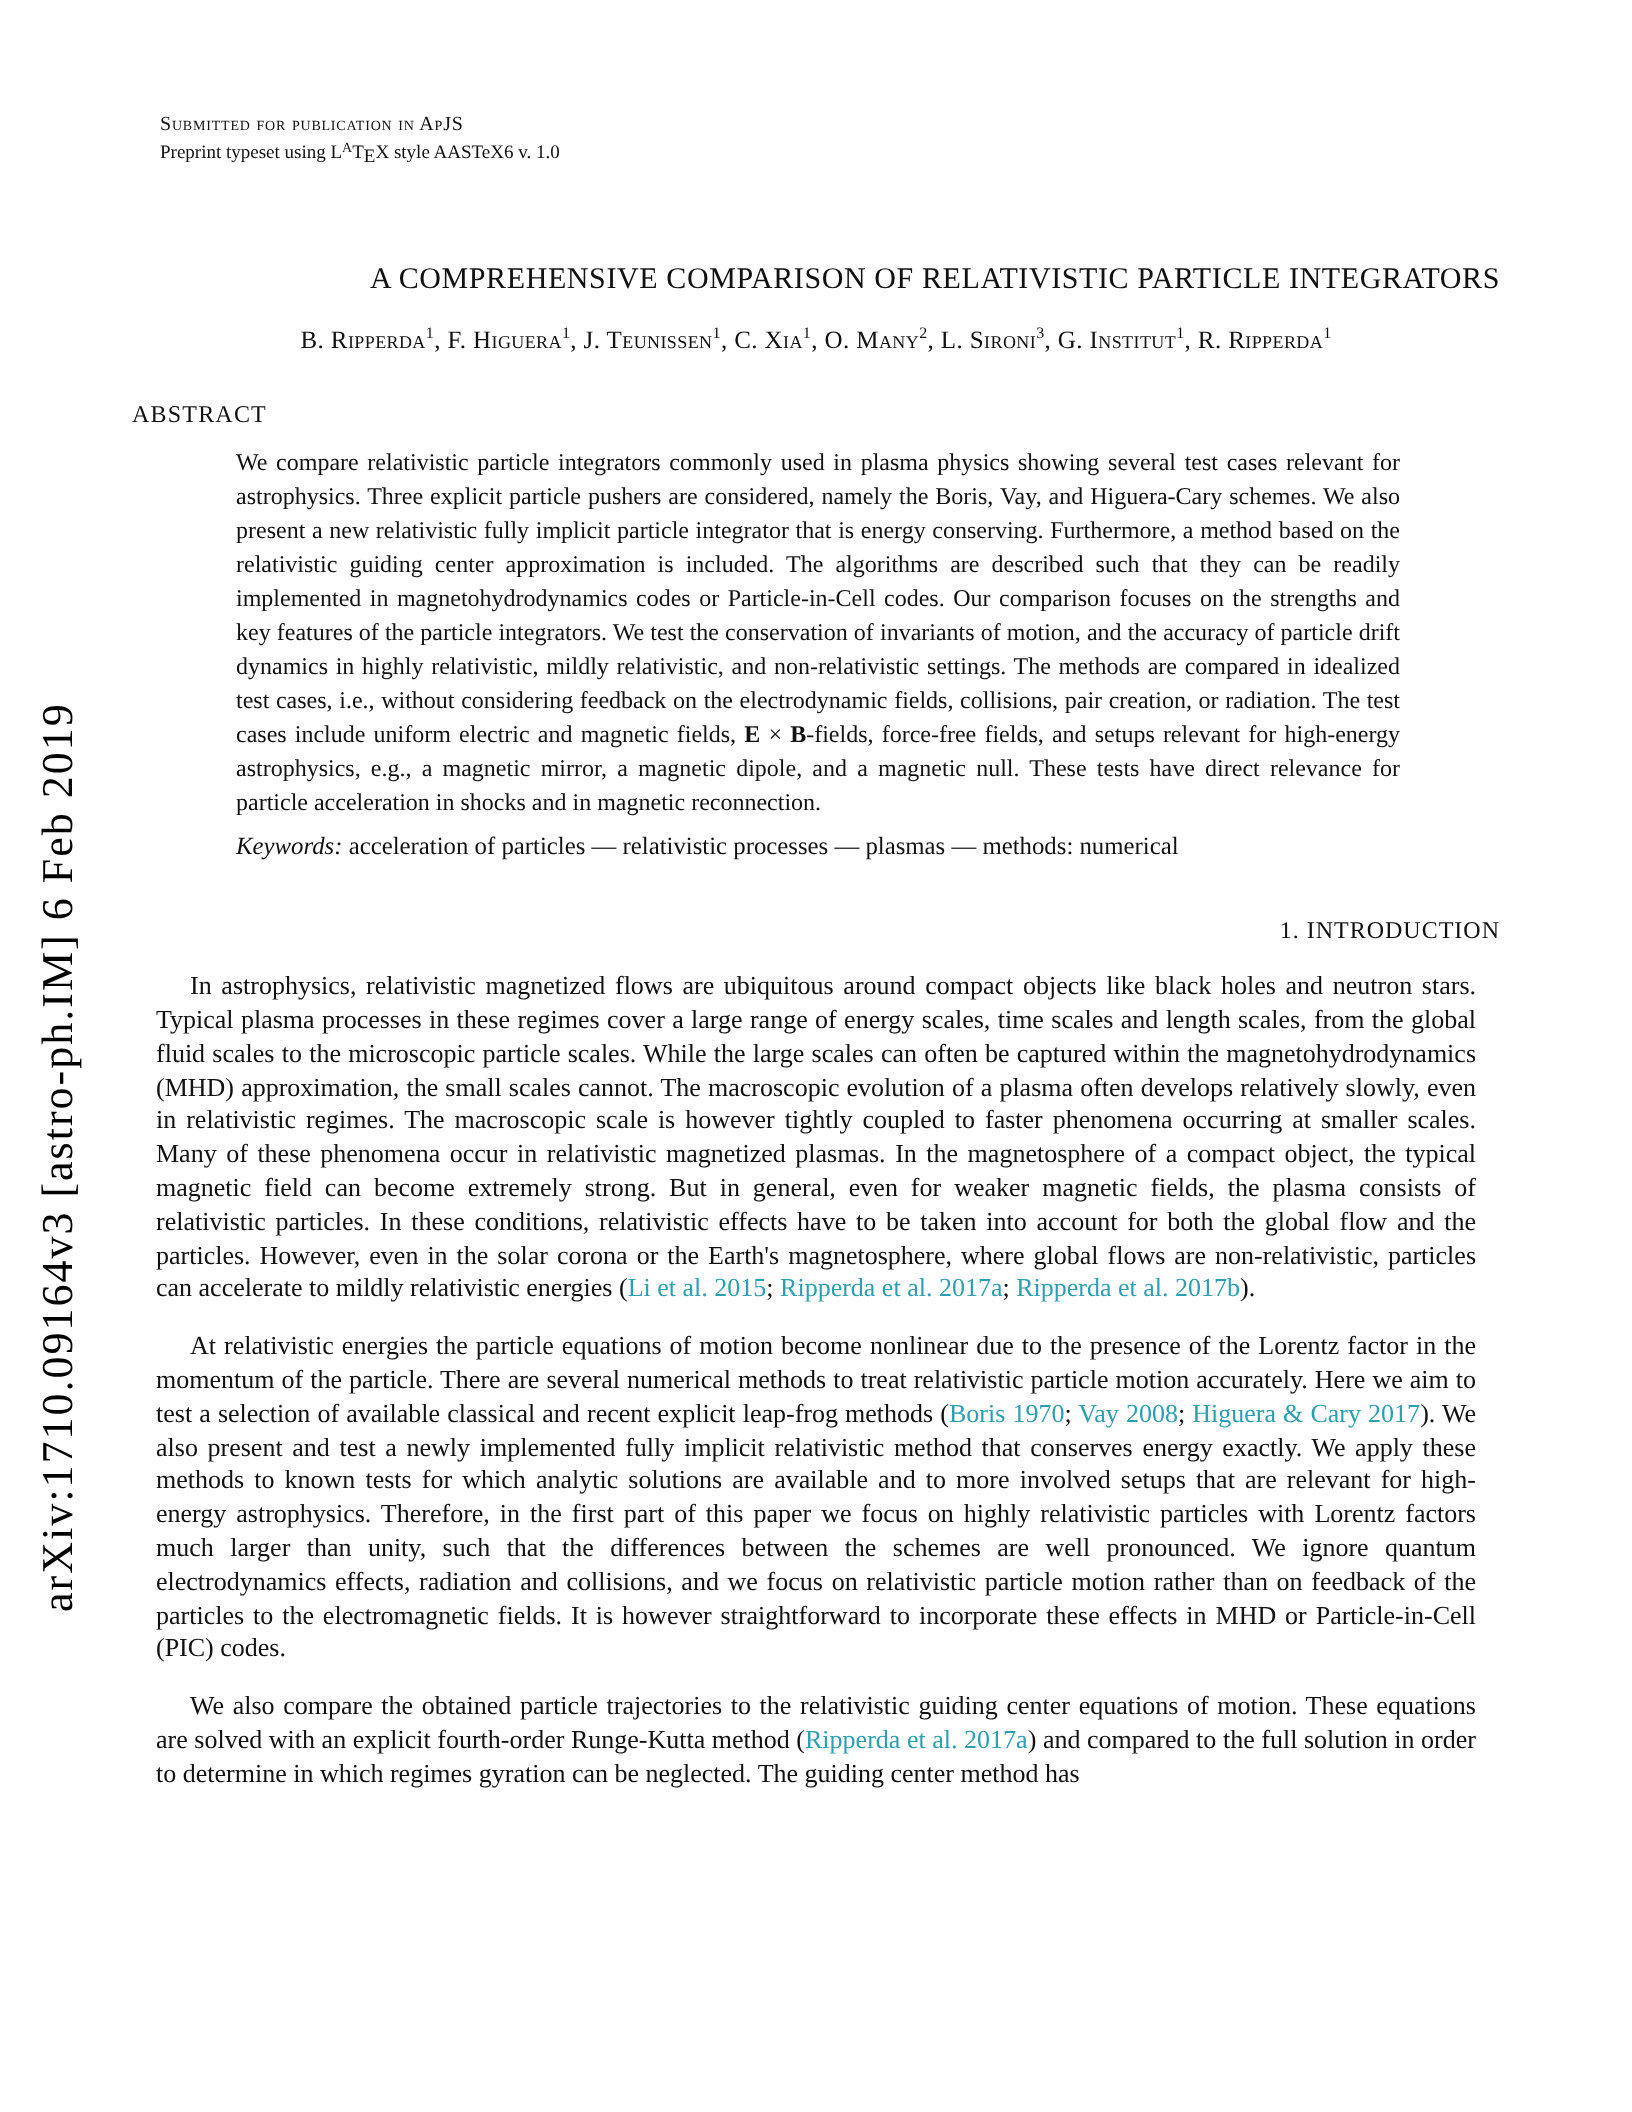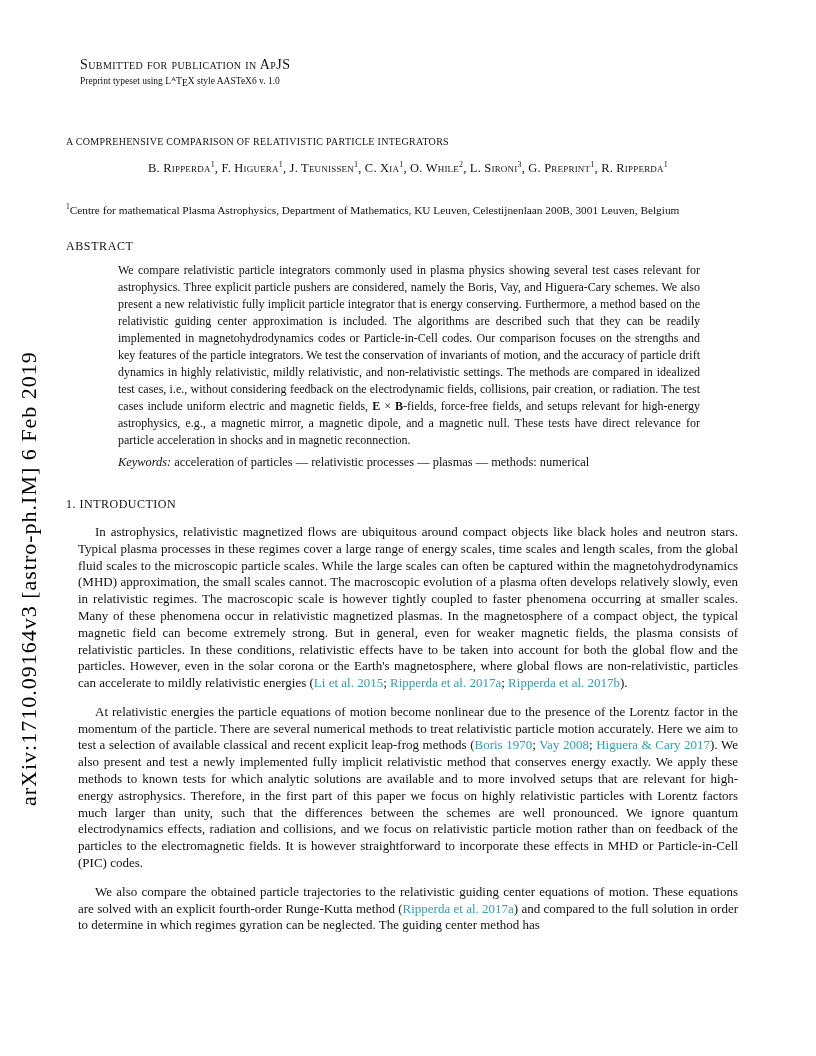--- a/index.html
+++ b/index.html
@@ -14,32 +14,32 @@
     color: #111111;
     font-family: "Liberation Serif", "DejaVu Serif", serif;
     overflow: hidden;
   }
   .content { padding: 0 66px; }
 
   
   .top-note { padding-top: 57px; margin-left: 14px; }
   .top-note .line1 {
     font-variant: small-caps;
-    font-size: 14px;
+    font-size: 10px;
     letter-spacing: 0.4px;
   }
   .top-note .line2 { font-size: 9.5px; margin-top: 2px; }
   .latex-a { font-size: 7px; vertical-align: 3px; }
   .latex-e { vertical-align: -2px; }
 
   
   .title {
     margin-top: 48px;
-    text-align: left;
-    font-size: 10px;
+    text-align: right;
+    font-size: 15px;
     letter-spacing: 0.3px;
   }
   .authors {
     margin-top: 13px;
     text-align: center;
     font-variant: small-caps;
     font-size: 12.5px;
     letter-spacing: 0.2px;
   }
   .authors sup { font-size: 8px; font-variant: normal; }
@@ -60,21 +60,21 @@
     text-align: justify;
     font-size: 12px;
     line-height: 17px;
   }
   .keywords { margin: 5px 50px 0 52px; font-size: 12.4px; line-height: 17px; }
   .kw-label { font-style: italic; margin-top: 13px; }
 
   
   .section-heading {
     margin-top: 26px;
-    text-align: left;
+    text-align: right;
     font-size: 12px;
     letter-spacing: 0.5px;
   }
   .intro { margin-top: 8px; }
   .intro p {
     margin: 12px;
     text-align: justify;
     font-size: 13px;
     line-height: 16.8px;
     text-indent: 17px;
@@ -107,24 +107,23 @@
 
   <div class="content">
 
     <div class="top-note">
       <div class="line1">Submitted for publication in ApJS</div>
       <div class="line2"><span>Preprint typeset using L</span><span class="latex-a">A</span><span>T</span><span class="latex-e">E</span><span>X</span><span> style AASTeX6 v. 1.0</span></div>
     </div>
 
     <div class="title">A COMPREHENSIVE COMPARISON OF RELATIVISTIC PARTICLE INTEGRATORS</div>
 
-    <div class="authors"><span>B. Ripperda</span><sup>1</sup><span>, F. Higuera</span><sup>1</sup><span>, J. Teunissen</span><sup>1</sup><span>, C. Xia</span><sup>1</sup><span>, O. While</span><sup>2</sup><span>, L. Sironi</span><sup>3</sup><span>, G. Preprint</span><sup>1</sup><span>, R. Ripperda</span><sup>1</sup></div>
+    <div class="authors"><span>B. Ripperda</span><sup>1</sup><span>, F. Higuera</span><sup>1</sup><span>, J. Teunissen</span><sup>1</sup><span>, C. Xia</span><sup>1</sup><span>, O. Many</span><sup>2</sup><span>, L. Sironi</span><sup>3</sup><span>, G. Institut</span><sup>1</sup><span>, R. Ripperda</span><sup>1</sup></div>
 
     <div class="affils">
-      <p class="affil"><sup>1</sup><span>Centre for mathematical Plasma Astrophysics, Department of Mathematics, KU Leuven, Celestijnenlaan 200B, 3001 Leuven, Belgium</span></p>
     </div>
 
     <div class="abstract-heading">ABSTRACT</div>
 
     <div class="abstract-body"><span>We compare relativistic particle integrators commonly used in plasma physics showing several test cases relevant for astrophysics. Three explicit particle pushers are considered, namely the Boris, Vay, and Higuera-Cary schemes. We also present a new relativistic fully implicit particle integrator that is energy conserving. Furthermore, a method based on the relativistic guiding center approximation is included. The algorithms are described such that they can be readily implemented in magnetohydrodynamics codes or Particle-in-Cell codes. Our comparison focuses on the strengths and key features of the particle integrators. We test the conservation of invariants of motion, and the accuracy of particle drift dynamics in highly relativistic, mildly relativistic, and non-relativistic settings. The methods are compared in idealized test cases, i.e., without considering feedback on the electrodynamic fields, collisions, pair creation, or radiation. The test cases include uniform electric and magnetic fields, </span><span class="bf">E</span><span> × </span><span class="bf">B</span><span>-fields, force-free fields, and setups relevant for high-energy astrophysics, e.g., a magnetic mirror, a magnetic dipole, and a magnetic null. These tests have direct relevance for particle acceleration in shocks and in magnetic reconnection.</span></div>
 
     <p class="keywords"><span class="kw-label">Keywords:</span><span> acceleration of particles — relativistic processes — plasmas — methods: numerical</span></p>
 
     <div class="section-heading">1. INTRODUCTION</div>
 

